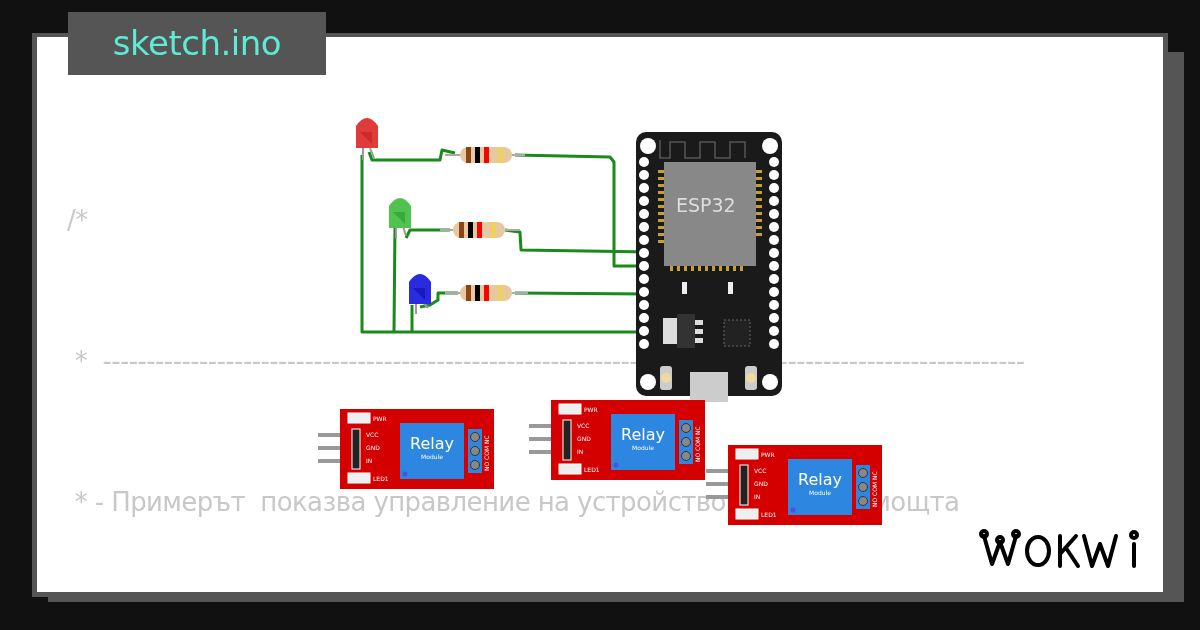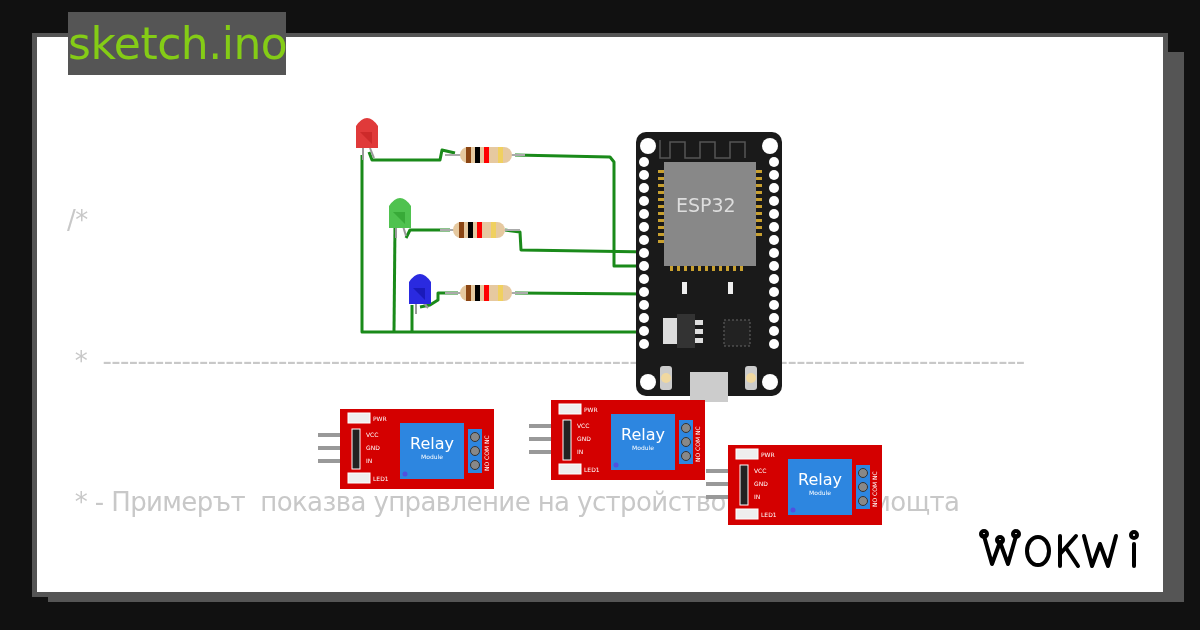--- a/index.html
+++ b/index.html
@@ -1,20 +1,20 @@
 <!DOCTYPE html>
 <html><head>
 <meta charset="utf-8">
 <style>
   html, body { margin:0; padding:0; }
   body { width:1200px; height:630px; background:#111111; position:relative; overflow:hidden; font-family:"Liberation Sans", sans-serif; }
   .shadow { position:absolute; left:48px; top:52px; width:1136px; height:550px; background:#555555; }
   .frame { position:absolute; left:32px; top:33px; width:1136px; height:564px; background:#555555; }
   .page { position:absolute; left:37px; top:37px; width:1126px; height:555px; background:#ffffff; overflow:hidden; }
-  .tab { position:absolute; left:68px; top:12px; width:218px; height:63px; background:#555555; color:#84cc16; font-family:"DejaVu Sans", sans-serif; font-size:44px; line-height:63px; text-align:center; letter-spacing:-0.5px; }
+  .tab { position:absolute; left:68px; top:12px; width:258px; height:63px; background:#555555; color:#5eead4; font-family:"DejaVu Sans", sans-serif; font-size:34px; line-height:63px; text-align:center; letter-spacing:-0.5px; }
   .code { position:absolute; left:30px; top:66px; color:#c8c8c8; font-family:"DejaVu Sans", sans-serif; font-size:26px; white-space:pre; line-height:47px; letter-spacing:-0.6px; }
   .code div { height:47px; }
   .circuit { position:absolute; left:0; top:0; width:1200px; height:630px; }
   .wokwi { position:absolute; left:978px; top:524px; }
 </style>
 </head>
 <body>
 
 <div class="shadow"></div>
 <div class="frame"></div>

